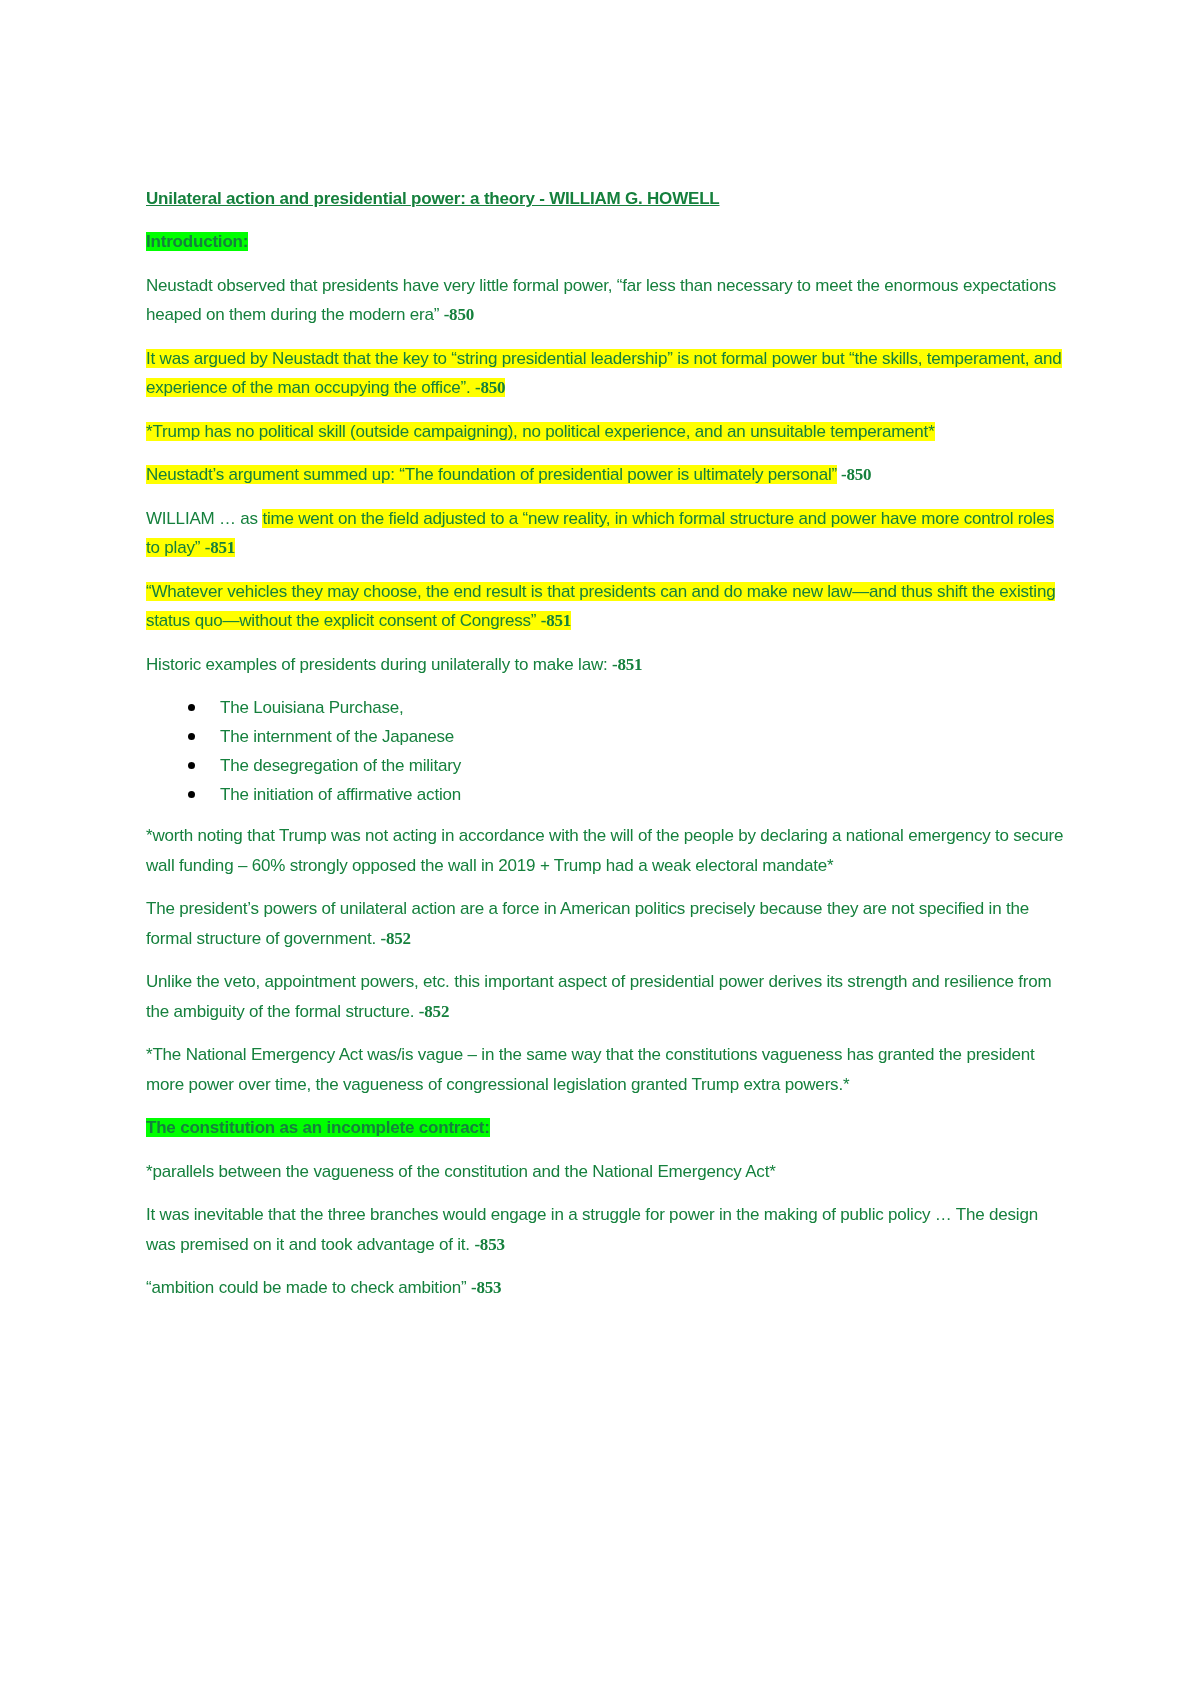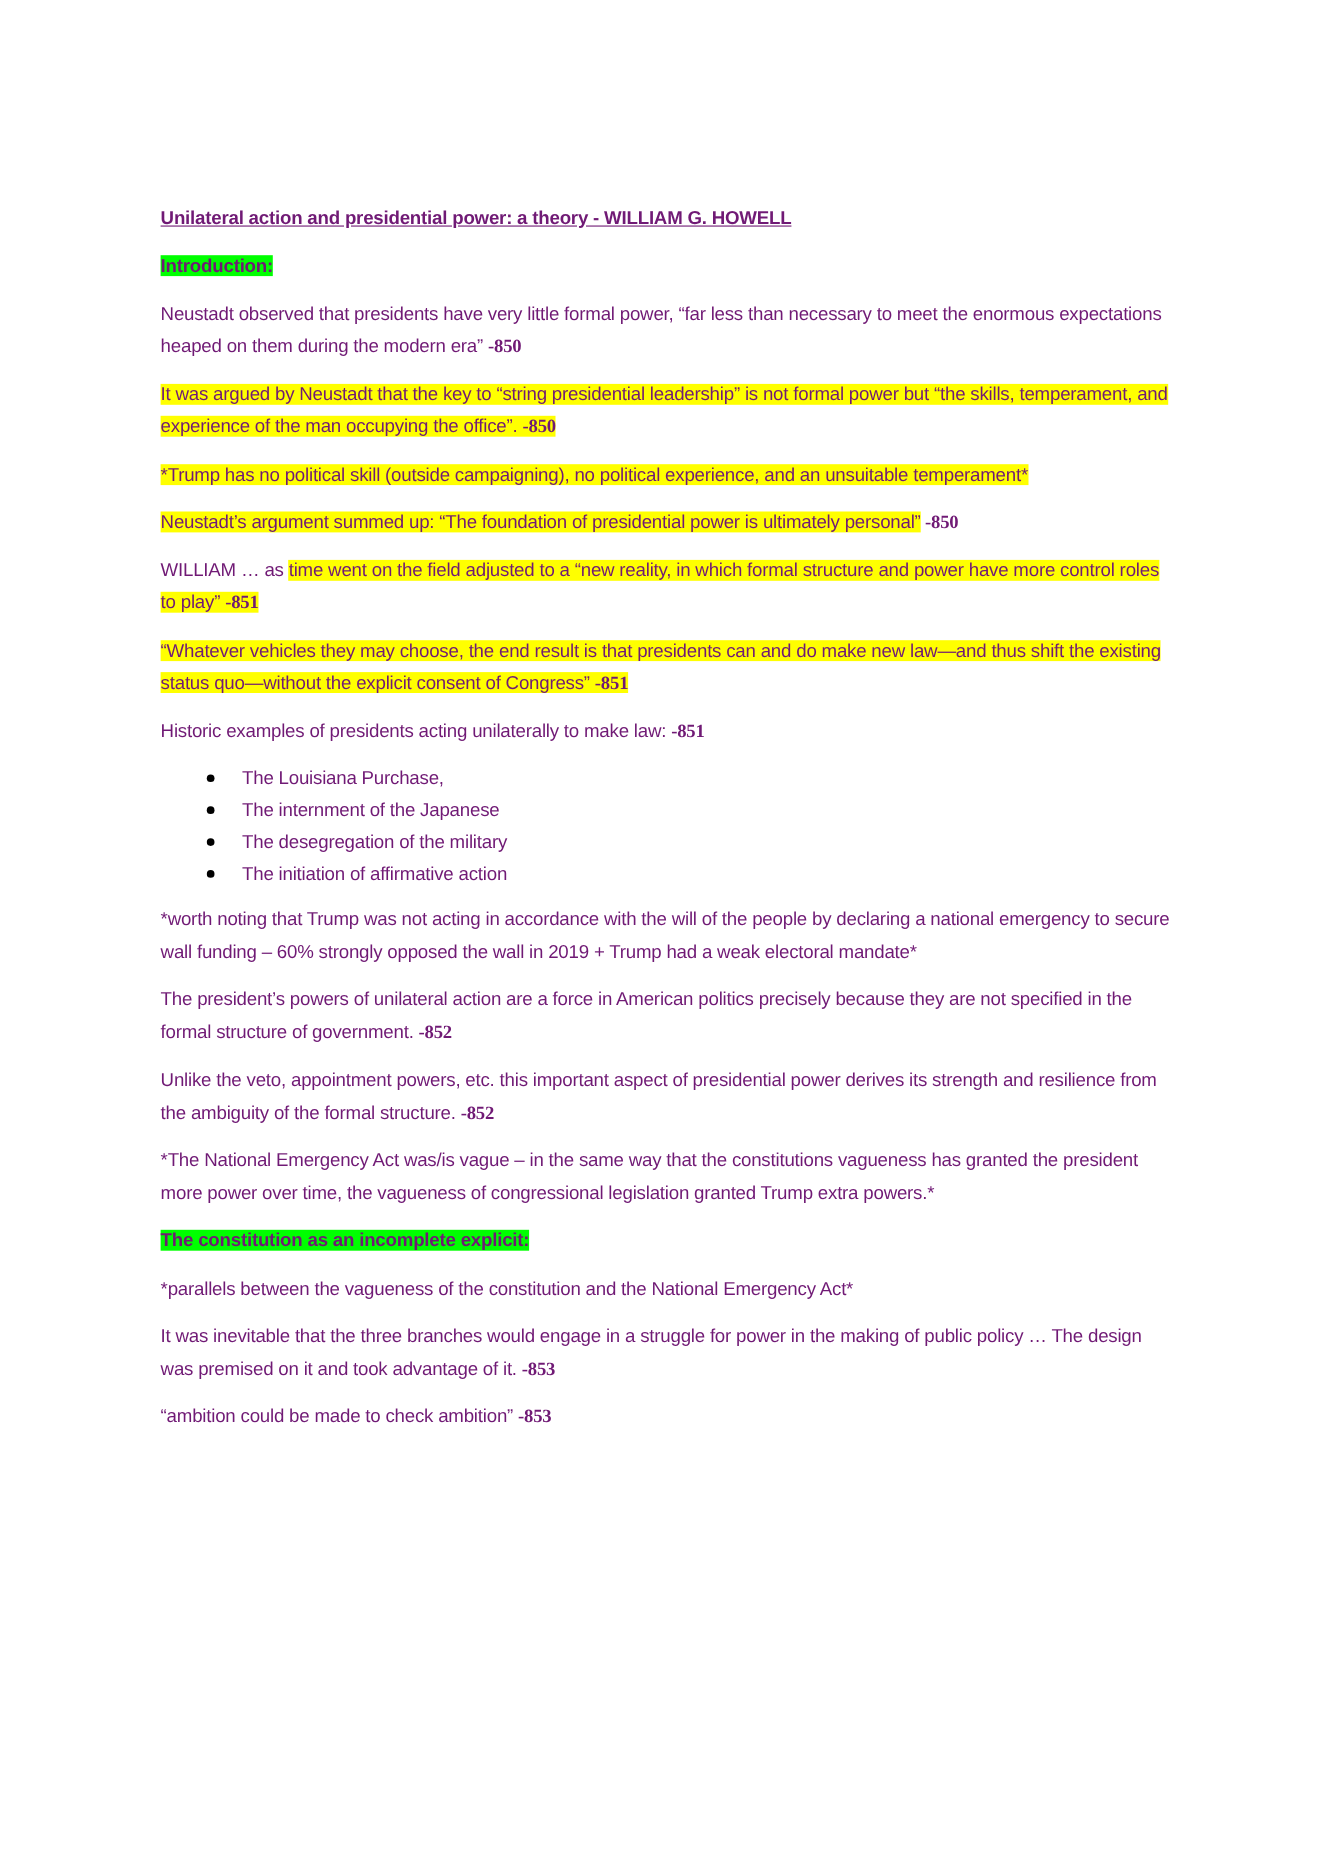--- a/index.html
+++ b/index.html
@@ -1,20 +1,20 @@
 <!DOCTYPE html>
 <html><head>
   <meta charset="utf-8">
   <style>
     html, body { margin: 0; padding: 0; background: #ffffff; }
     body { width: 1200px; height: 1698px; position: relative; overflow: hidden; }
     .page {
       position: absolute; left: 146px; top: 184px; width: 920px;
       font-family: "Liberation Sans", sans-serif;
-      font-size: 17px; color: #701a75; letter-spacing: -0.2px;
+      font-size: 17px; color: #15803d; letter-spacing: -0.2px;
     }
     .p { margin: 0 0 14px 0; line-height: 29.5px; }
     .title { text-decoration: underline; font-weight: bold; margin-bottom: 14px; line-height: 29px; }
     .hl-y { background: #ffff00; margin-top: 36px; }
     .hl-g { background: #00ff00; font-weight: bold; }
     .b { font-weight: bold; font-family: Liberation Serif, serif; }
     ul.bullets { list-style: none; margin: 0 0 12px 0; padding: 0; }
     ul.bullets li { position: relative; padding-left: 74px; line-height: 29px; }
     ul.bullets li .dot {
       position: absolute; left: 42px; top: 11px; width: 7px; height: 7px; border-radius: 50%; background: #000;
@@ -33,32 +33,32 @@
   <p class="p"><span class="hl-y"><span>It was argued by Neustadt that the key to “string presidential leadership” is not formal power but “the skills, temperament, and experience of the man occupying the office”. </span><span class="b">-850</span></span></p>
 
   <p class="p"><span class="hl-y">*Trump has no political skill (outside campaigning), no political experience, and an unsuitable temperament*</span></p>
 
   <p class="p"><span class="hl-y">Neustadt’s argument summed up: “The foundation of presidential power is ultimately personal”</span><span class="b"> -850</span></p>
 
   <p class="p"><span>WILLIAM … as </span><span class="hl-y"><span>time went on the field adjusted to a “new reality, in which formal structure and power have more control roles to play” </span><span class="b">-851</span></span></p>
 
   <p class="p"><span class="hl-y"><span>“Whatever vehicles they may choose, the end result is that presidents can and do make new law—and thus shift the existing status quo—without the explicit consent of Congress” </span><span class="b">-851</span></span></p>
 
-  <p class="p"><span>Historic examples of presidents acting unilaterally to make law: </span><span class="b">-851</span></p>
+  <p class="p"><span>Historic examples of presidents during unilaterally to make law: </span><span class="b">-851</span></p>
 
   <ul class="bullets">
     <li><span class="dot"></span><span>The Louisiana Purchase,</span></li>
     <li><span class="dot"></span><span>The internment of the Japanese</span></li>
     <li><span class="dot"></span><span>The desegregation of the military</span></li>
     <li><span class="dot"></span><span>The initiation of affirmative action</span></li>
   </ul>
 
   <p class="p"><span>*worth noting that Trump was not acting in accordance with the will of the people by declaring a national emergency to secure wall funding – 60% strongly opposed the wall in 2019 + Trump had a weak electoral mandate*</span></p>
   <p class="p"><span>The president’s powers of unilateral action are a force in American politics precisely because they are not specified in the formal structure of government. </span><span class="b">-852</span></p>
   <p class="p"><span>Unlike the veto, appointment powers, etc. this important aspect of presidential power derives its strength and resilience from the ambiguity of the formal structure. </span><span class="b">-852</span></p>
   <p class="p"><span>*The National Emergency Act was/is vague – in the same way that the constitutions vagueness has granted the president more power over time, the vagueness of congressional legislation granted Trump extra powers.*</span></p>
 
-  <p class="p"><span class="hl-g">The constitution as an incomplete explicit:</span></p>
+  <p class="p"><span class="hl-g">The constitution as an incomplete contract:</span></p>
 
   <p class="p"><span>*parallels between the vagueness of the constitution and the National Emergency Act*</span></p>
   <p class="p"><span>It was inevitable that the three branches would engage in a struggle for power in the making of public policy … The design was premised on it and took advantage of it. </span><span class="b">-853</span></p>
   <p class="p"><span>“ambition could be made to check ambition” </span><span class="b">-853</span></p>
 </div>
 
 </body></html>

